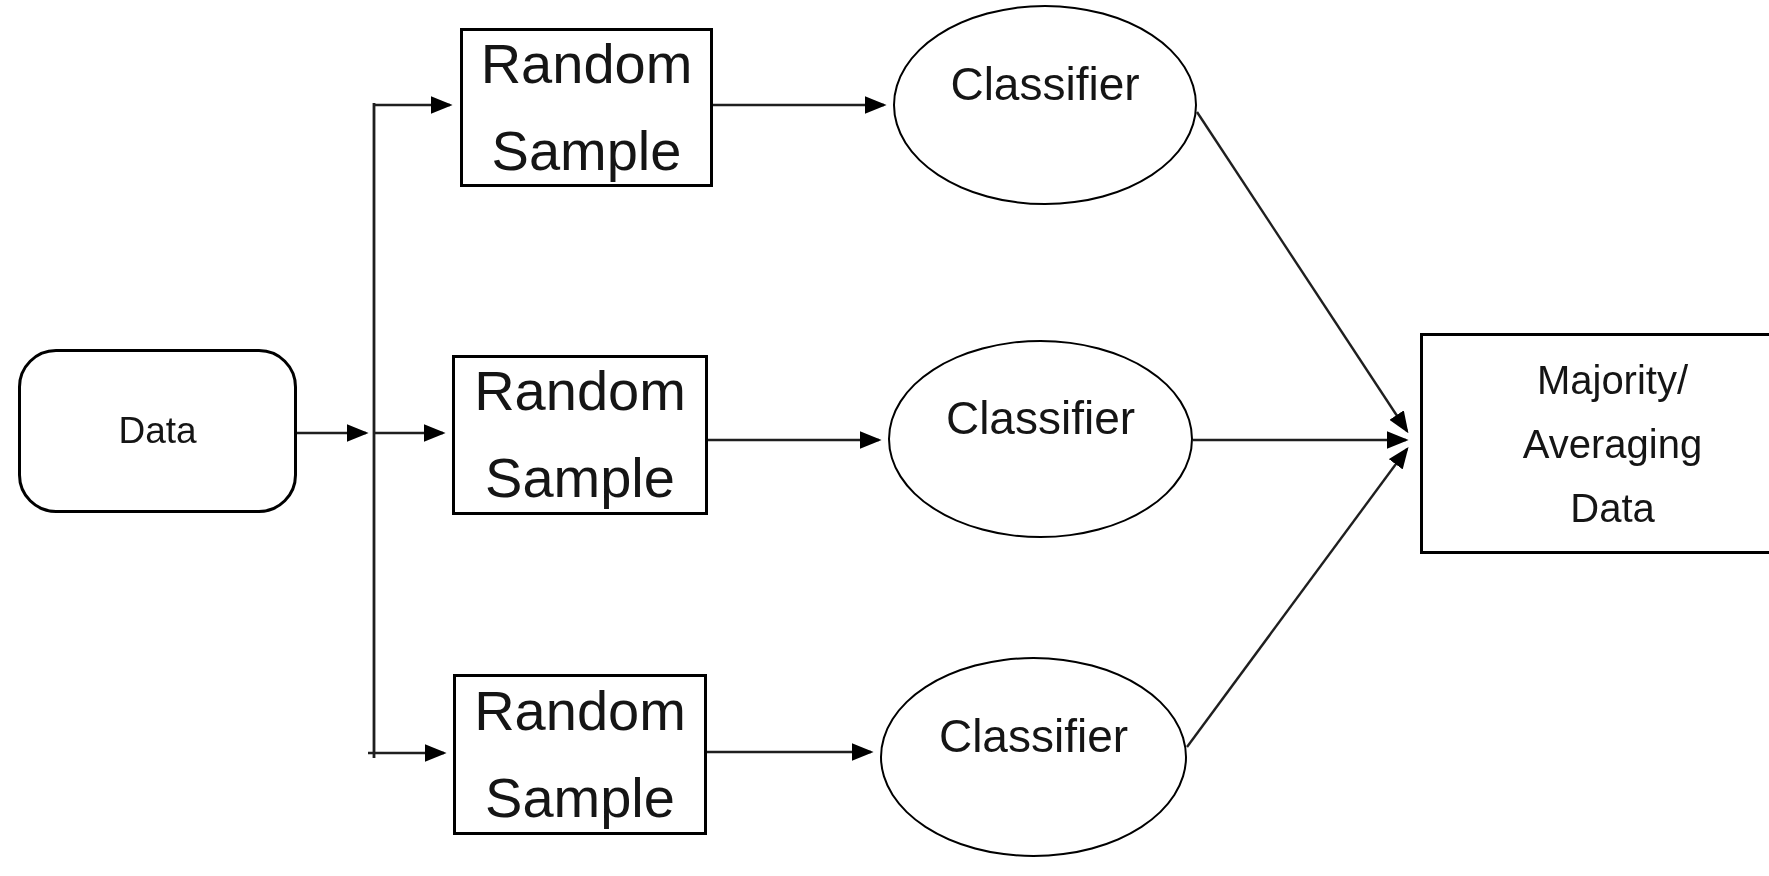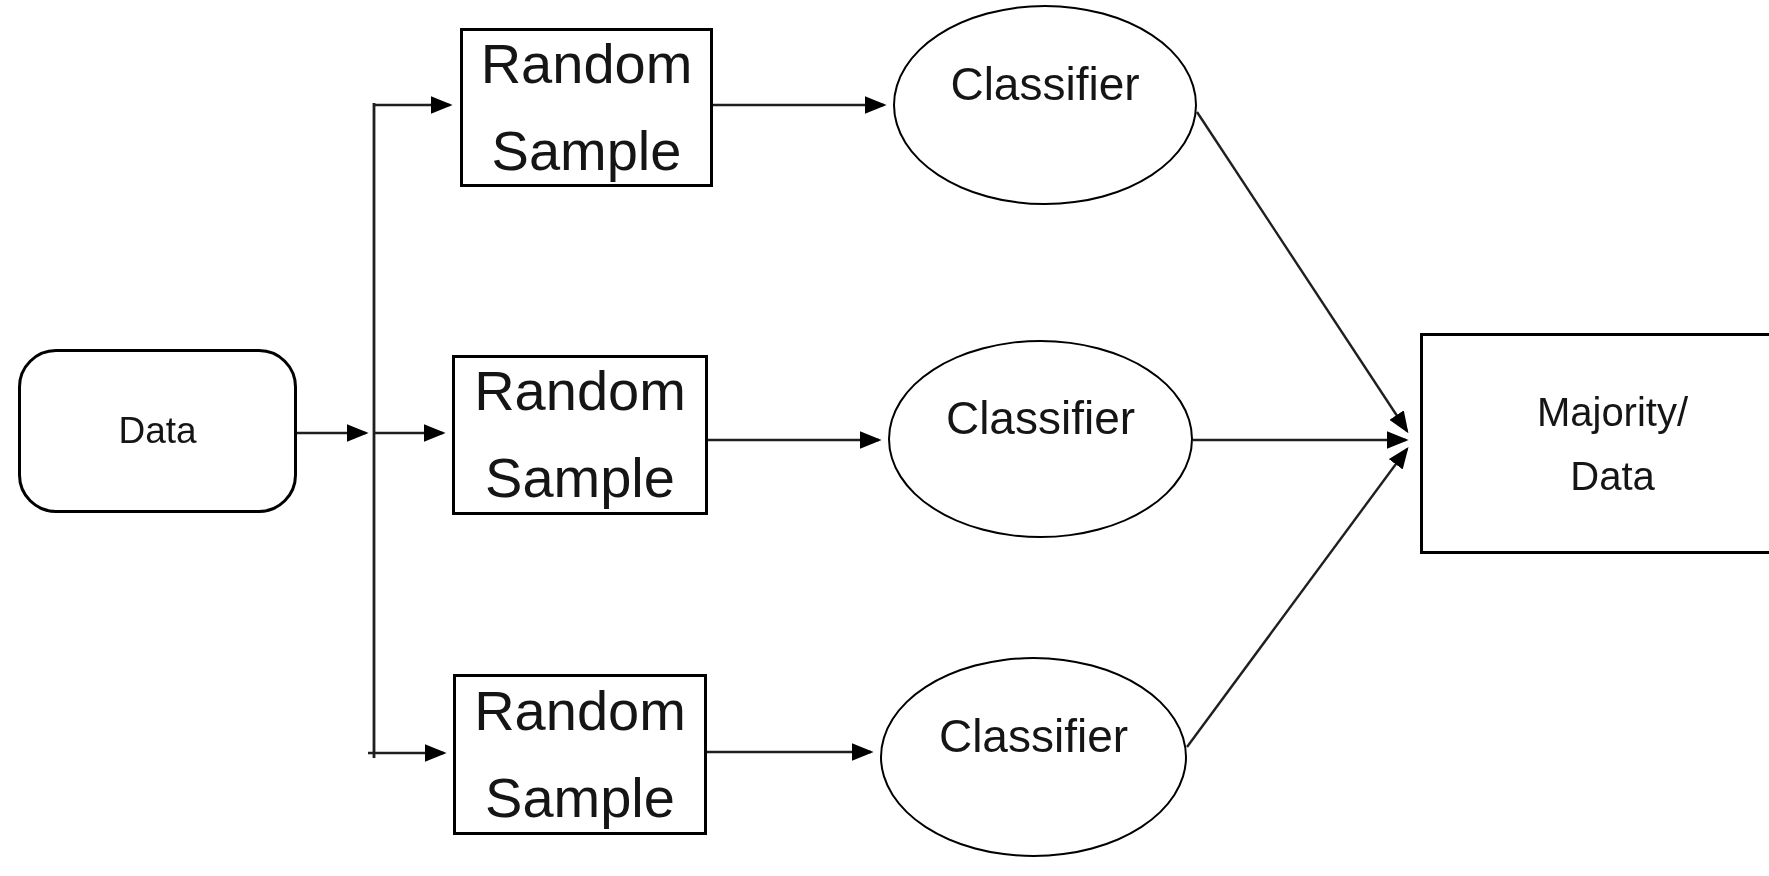--- a/index.html
+++ b/index.html
@@ -127,16 +127,17 @@
   <div class="node node-classifier node-classifier-2">
     <span class="label">Classifier</span>
   </div>
 
   <div class="node node-classifier node-classifier-3">
     <span class="label">Classifier</span>
   </div>
 
   <div class="node node-vote">
     <span class="line">Majority/</span>
+    <span class="line">Averaging</span>
     <span class="line">Data</span>
   </div>
 
 </div>
 
 </body></html>

